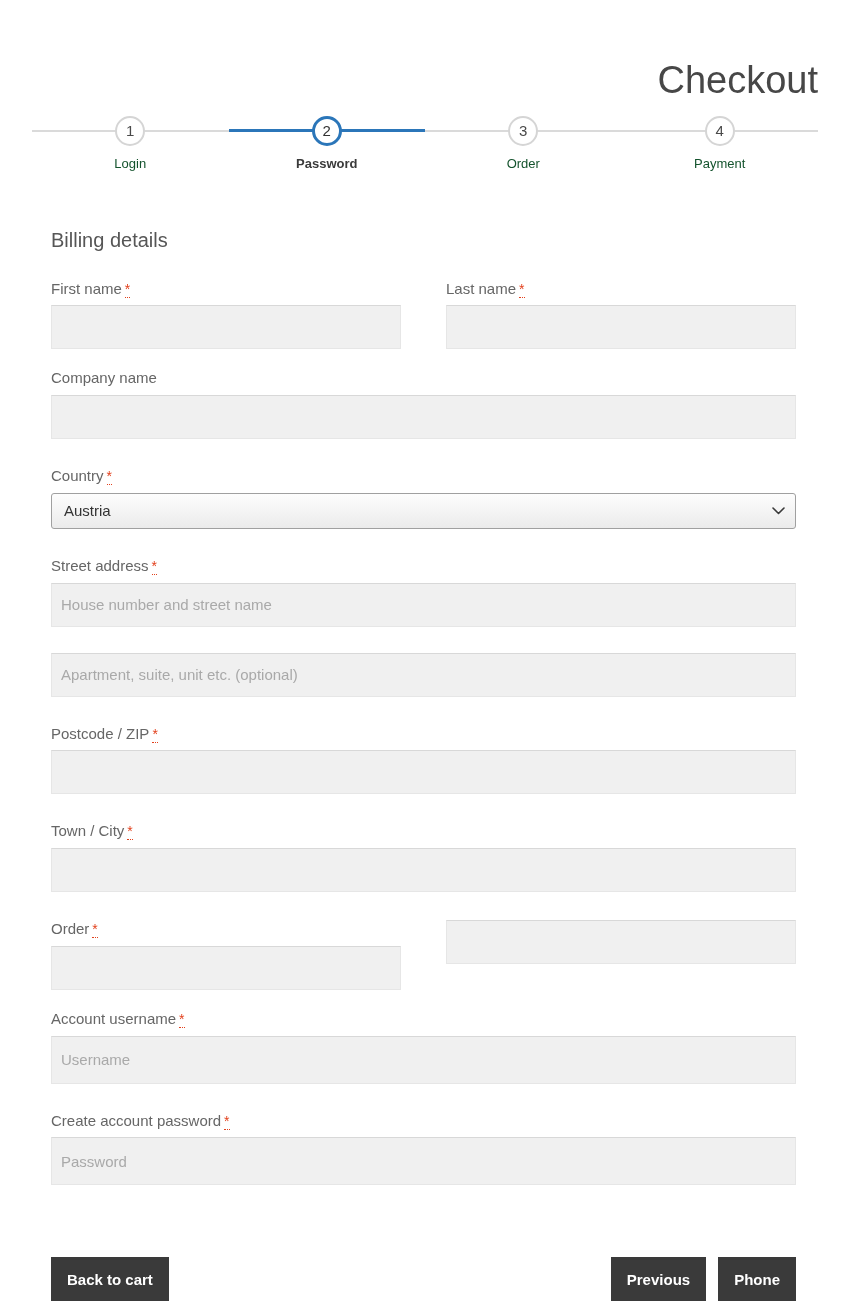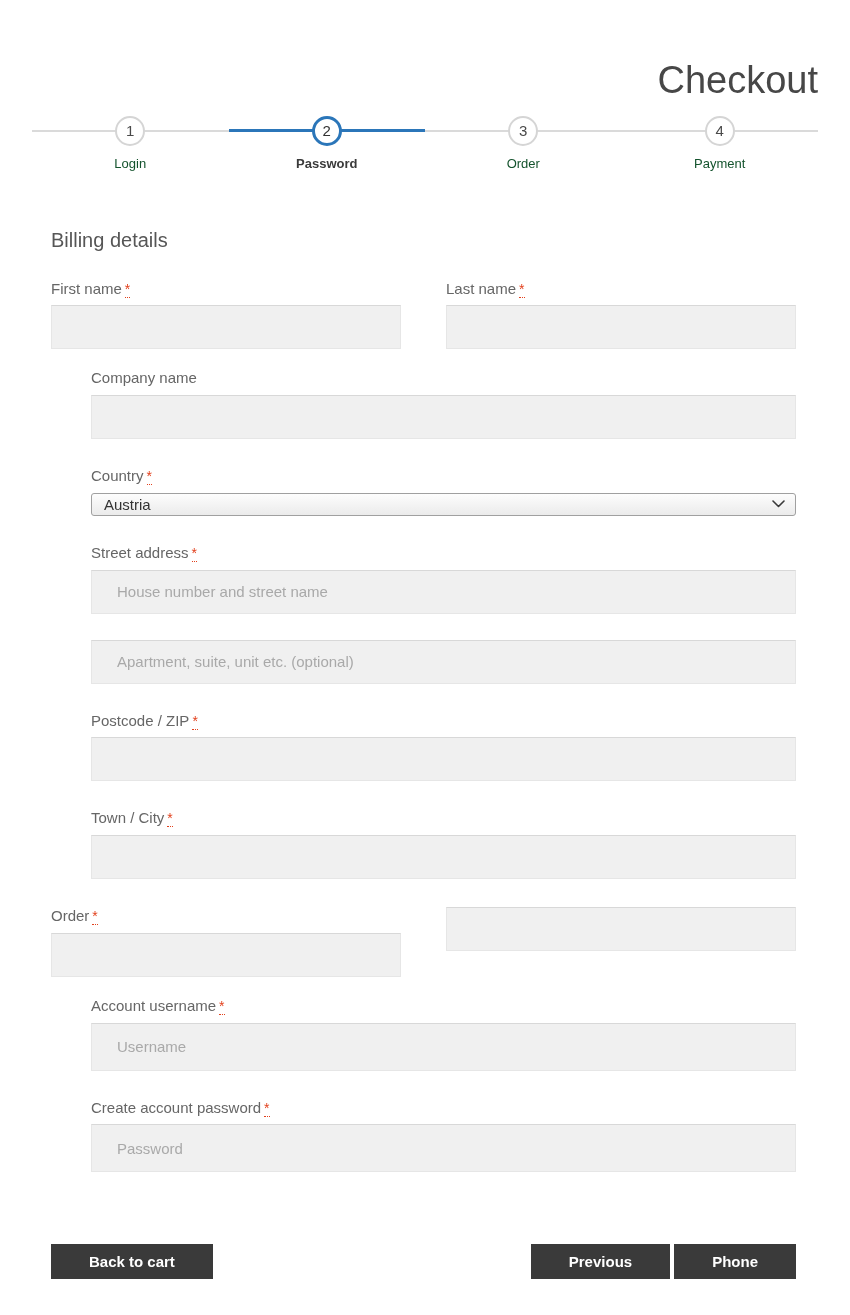--- a/index.html
+++ b/index.html
@@ -43,63 +43,63 @@
   .step.active .circle { border: 3px solid #2b76b9; color: #333; }
   .step-label { margin-top: 10px; font-size: 13px; color: #14532d; }
   .step.active .step-label { color: #3a3a3a; font-weight: 700; }
 
   
   .billing { margin: 0 54px 0 51px; }
   .billing-title {
     margin: 46px 0 28px 0;
     font-size: 20px; font-weight: 400; color: #565656; line-height: 1.2;
   }
-  .field { margin-bottom: 28px; margin-left: 40px; }
+  .field { margin-bottom: 28px; }
   .field.tight { margin-bottom: 26px; }
   .field.last { margin-bottom: 0; }
   .row2 { display: flex; gap: 45px; margin-bottom: 20px; }
   .row2 .col { flex: 1; min-width: 0; }
   .flabel { display: block; font-size: 15px; color: #666; line-height: 1.25; margin-bottom: 7px; }
   .req {
     color: #e2401c; text-decoration: none;
     border-bottom: 1px dotted #e2401c; margin-left: 3px; font-size: 14px;
   }
   .txt {
     display: block; width: 100%; height: 44px;
     background: #f0f0f0;
     border: 1px solid #e6e6e6; border-top-color: #d8d8d8;
-    padding: 0 25px; font-size: 15px; color: #333;
+    padding: 0 9px; font-size: 15px; color: #333;
     font-family: inherit; outline: none;
   }
   .txt::placeholder { color: #a9a9a9; opacity: 1; }
   .txt.short { height: 48px; }
 
   .select-wrap { position: relative; }
   .country-select {
-    display: block; width: 100%; height: 23px;
+    display: block; width: 100%; height: 36px;
     appearance: none; -webkit-appearance: none; -moz-appearance: none;
     border: 1px solid #a0a0a0; border-radius: 3px;
     background: linear-gradient(#fdfdfd, #ebebeb);
     padding: 0 28px 0 12px;
     font-size: 15px; color: #333; font-family: inherit; outline: none; cursor: pointer;
   }
   .chev { position: absolute; right: 11px; top: 50%; transform: translateY(-50%); pointer-events: none; }
 
   
   .actions {
     display: flex; justify-content: space-between; align-items: center;
     margin: 72px 54px 0 51px;
   }
   .btn {
     background: #3a3a3a; color: #fff; border: none;
-    height: 35px; padding: 0 38px;
+    height: 44px; padding: 0 16px;
     font-size: 15px; font-weight: 700; font-family: inherit;
     cursor: pointer;
   }
-  .right-group { display: flex; gap: 4px; }
+  .right-group { display: flex; gap: 12px; }
 </style>
 </head>
 <body>
 
 <main class="page">
 
   <h1 class="page-title">Checkout</h1>
 
   <nav class="stepper">
     <div class="track"></div>

